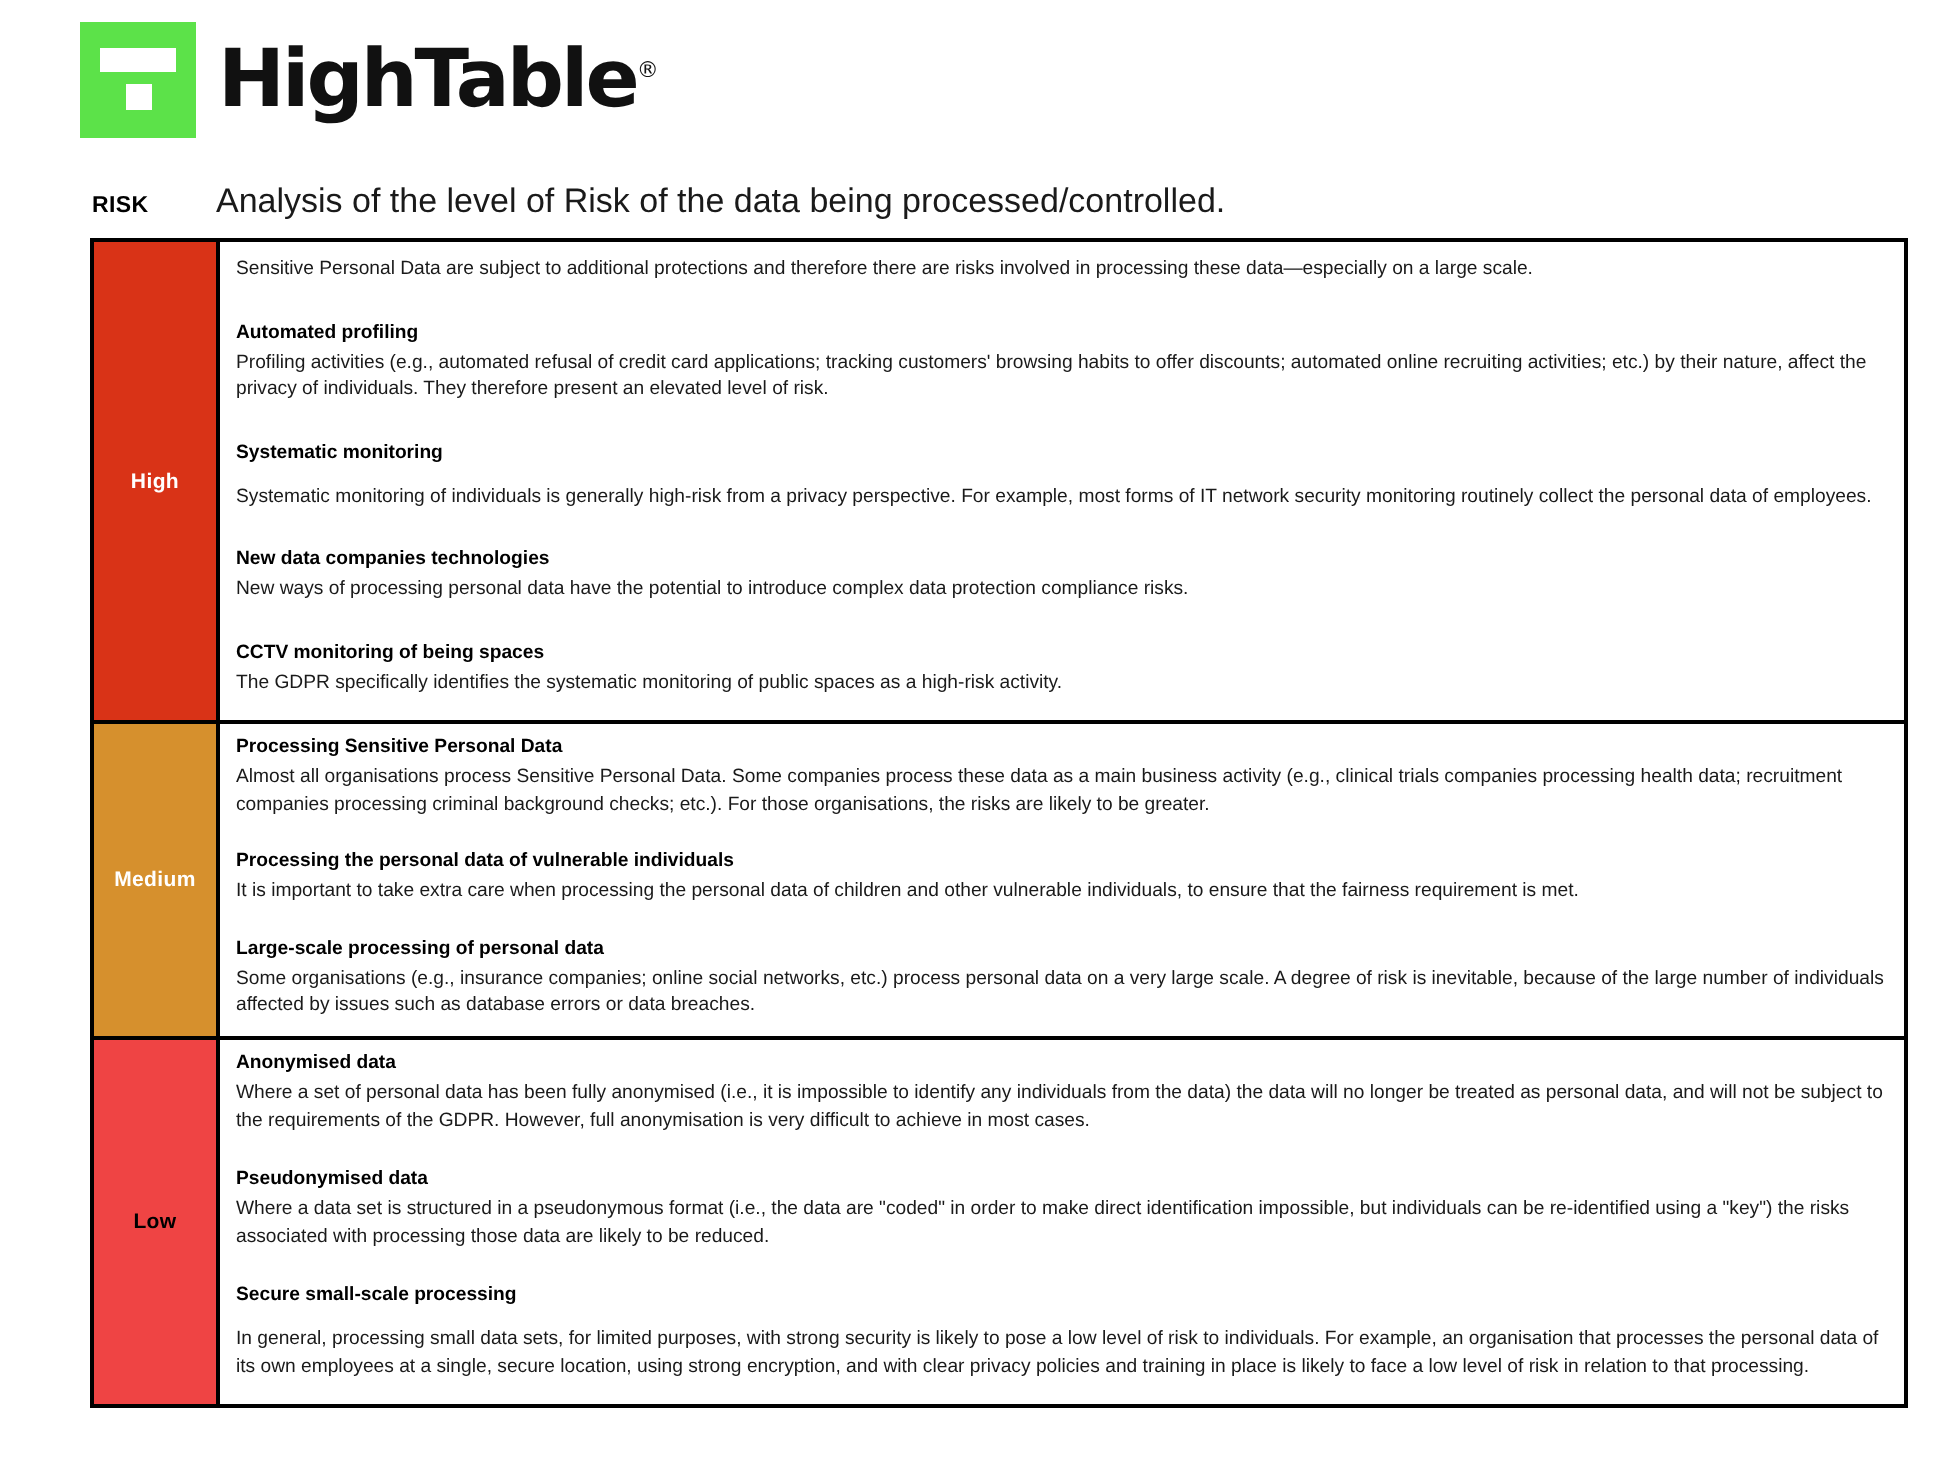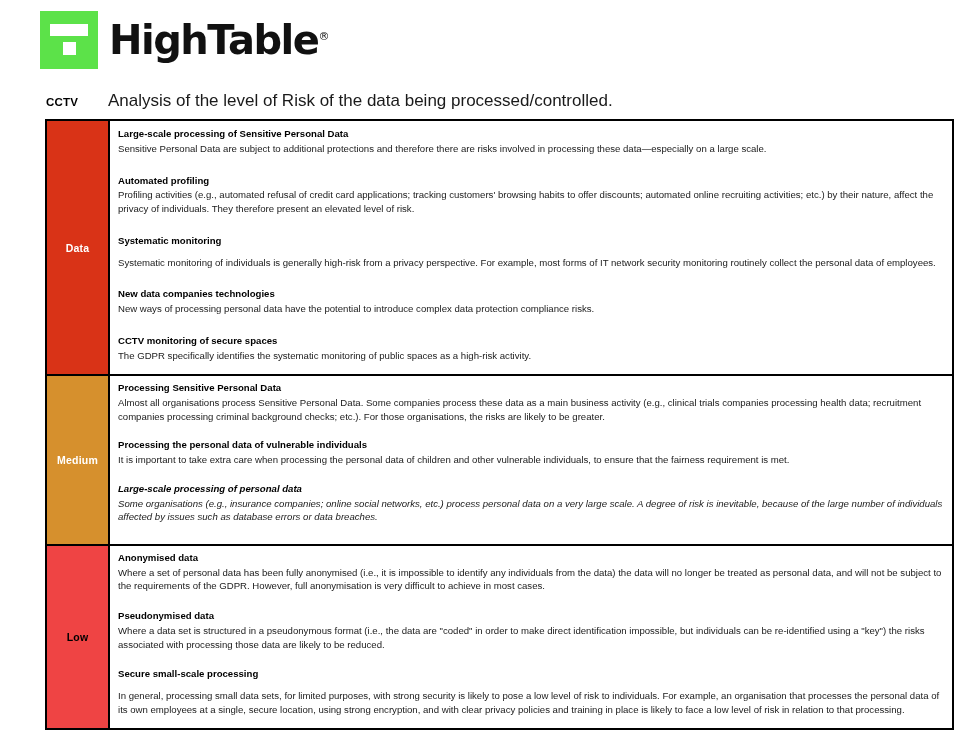--- a/index.html
+++ b/index.html
@@ -143,66 +143,65 @@
   }
 
   
   .row-high .item { margin-bottom: 18px; }
   .row-high .item-body { margin-top: 1px; }
   .row-high .item:nth-child(3) .item-body { margin-top: 8px; }
   .row-high .item:last-child { margin-bottom: 4px; }
 
   .row-medium .detail-cell { padding-top: 5px; }
   .row-medium .item { margin-bottom: 15px; }
-  .row-medium .item:last-child { margin-bottom: 12px; font-style: italic; }
+  .row-medium .item:last-child { margin-bottom: 0; }
 
   .row-low .detail-cell { padding-top: 5px; }
   .row-low .item { margin-bottom: 16px; }
   .row-low .item:last-child { margin-bottom: 4px; }
   .row-low .item:last-child .item-body { margin-top: 8px; }
 </style>
 </head>
 <body>
 
 <div class="brand">
   <div class="brand-mark">
     <span class="bar"></span>
     <span class="dot"></span>
   </div>
   <div class="brand-name"><span>HighTable</span><span class="reg">®</span></div>
 </div>
 
 <div class="caption-row">
-  <div class="caption-key">CCTV</div>
+  <div class="caption-key">RISK</div>
   <div class="caption-text">Analysis of the level of Risk of the data being processed/controlled.</div>
 </div>
 
 <div class="risk-table">
 
   <div class="risk-row row-high">
-    <div class="level-cell level-high">Data</div>
+    <div class="level-cell level-high">High</div>
     <div class="detail-cell">
       <div class="item">
-        <div class="item-title">Large-scale processing of Sensitive Personal Data</div>
         <div class="item-body">Sensitive Personal Data are subject to additional protections and therefore there are risks involved in processing these data—especially on a large scale.</div>
       </div>
       <div class="item">
         <div class="item-title">Automated profiling</div>
         <div class="item-body">Profiling activities (e.g., automated refusal of credit card applications; tracking customers' browsing habits to offer discounts; automated online recruiting activities; etc.) by their nature, affect the privacy of individuals. They therefore present an elevated level of risk.</div>
       </div>
       <div class="item">
         <div class="item-title">Systematic monitoring</div>
         <div class="item-body">Systematic monitoring of individuals is generally high-risk from a privacy perspective. For example, most forms of IT network security monitoring routinely collect the personal data of employees.</div>
       </div>
       <div class="item">
         <div class="item-title">New data companies technologies</div>
         <div class="item-body">New ways of processing personal data have the potential to introduce complex data protection compliance risks.</div>
       </div>
       <div class="item">
-        <div class="item-title">CCTV monitoring of secure spaces</div>
+        <div class="item-title">CCTV monitoring of being spaces</div>
         <div class="item-body">The GDPR specifically identifies the systematic monitoring of public spaces as a high-risk activity.</div>
       </div>
     </div>
   </div>
 
   <div class="risk-row row-medium">
     <div class="level-cell level-medium">Medium</div>
     <div class="detail-cell">
       <div class="item">
         <div class="item-title">Processing Sensitive Personal Data</div>

